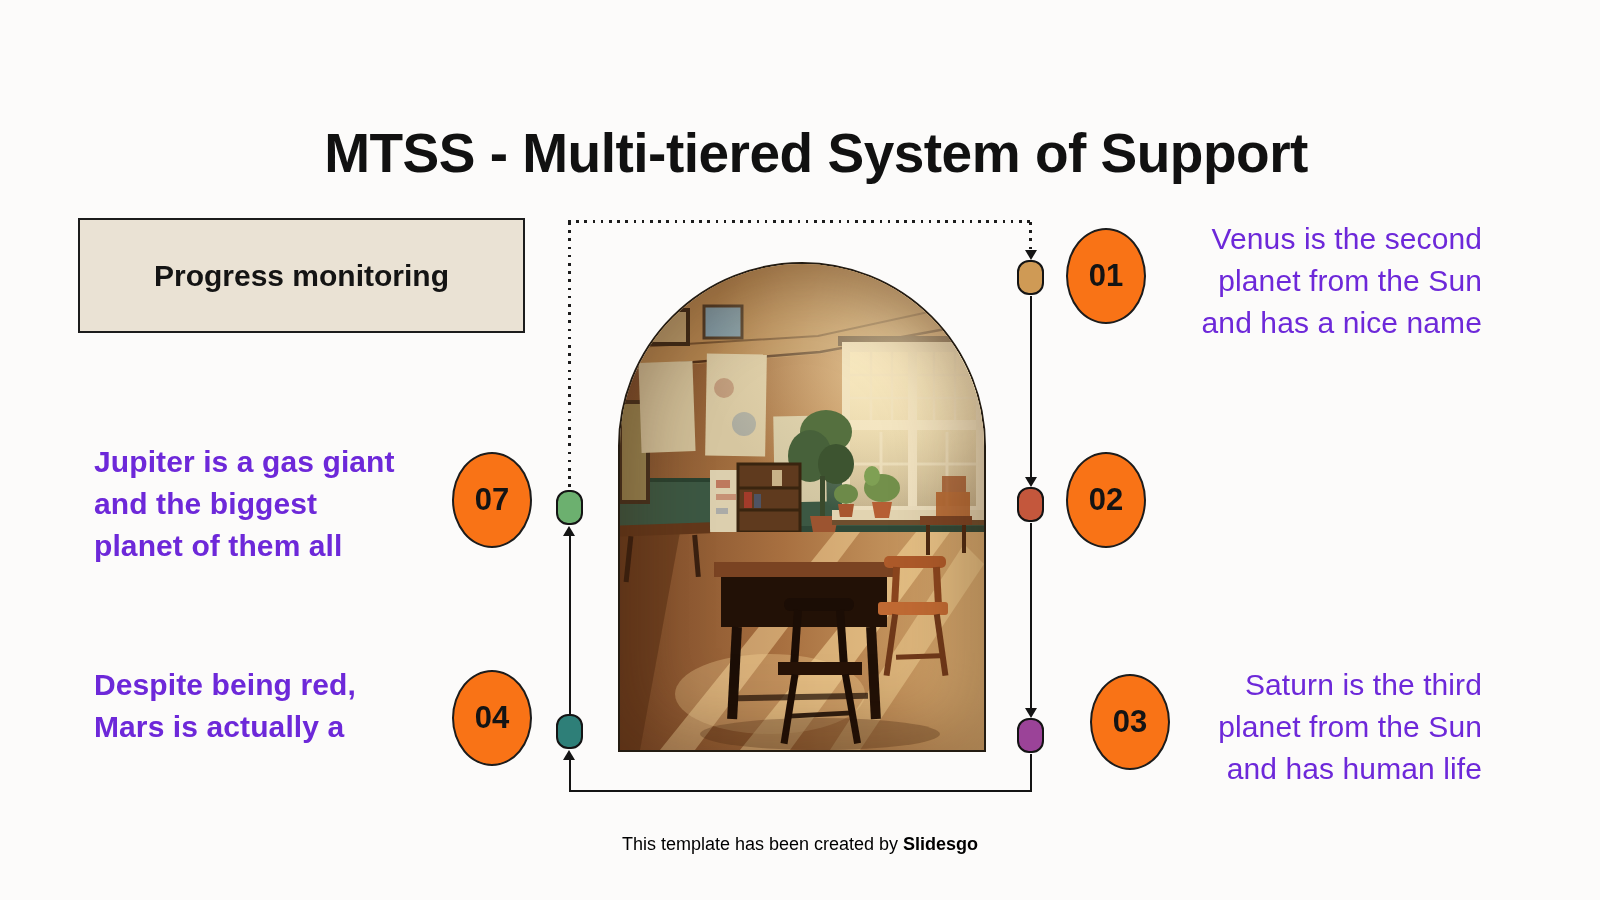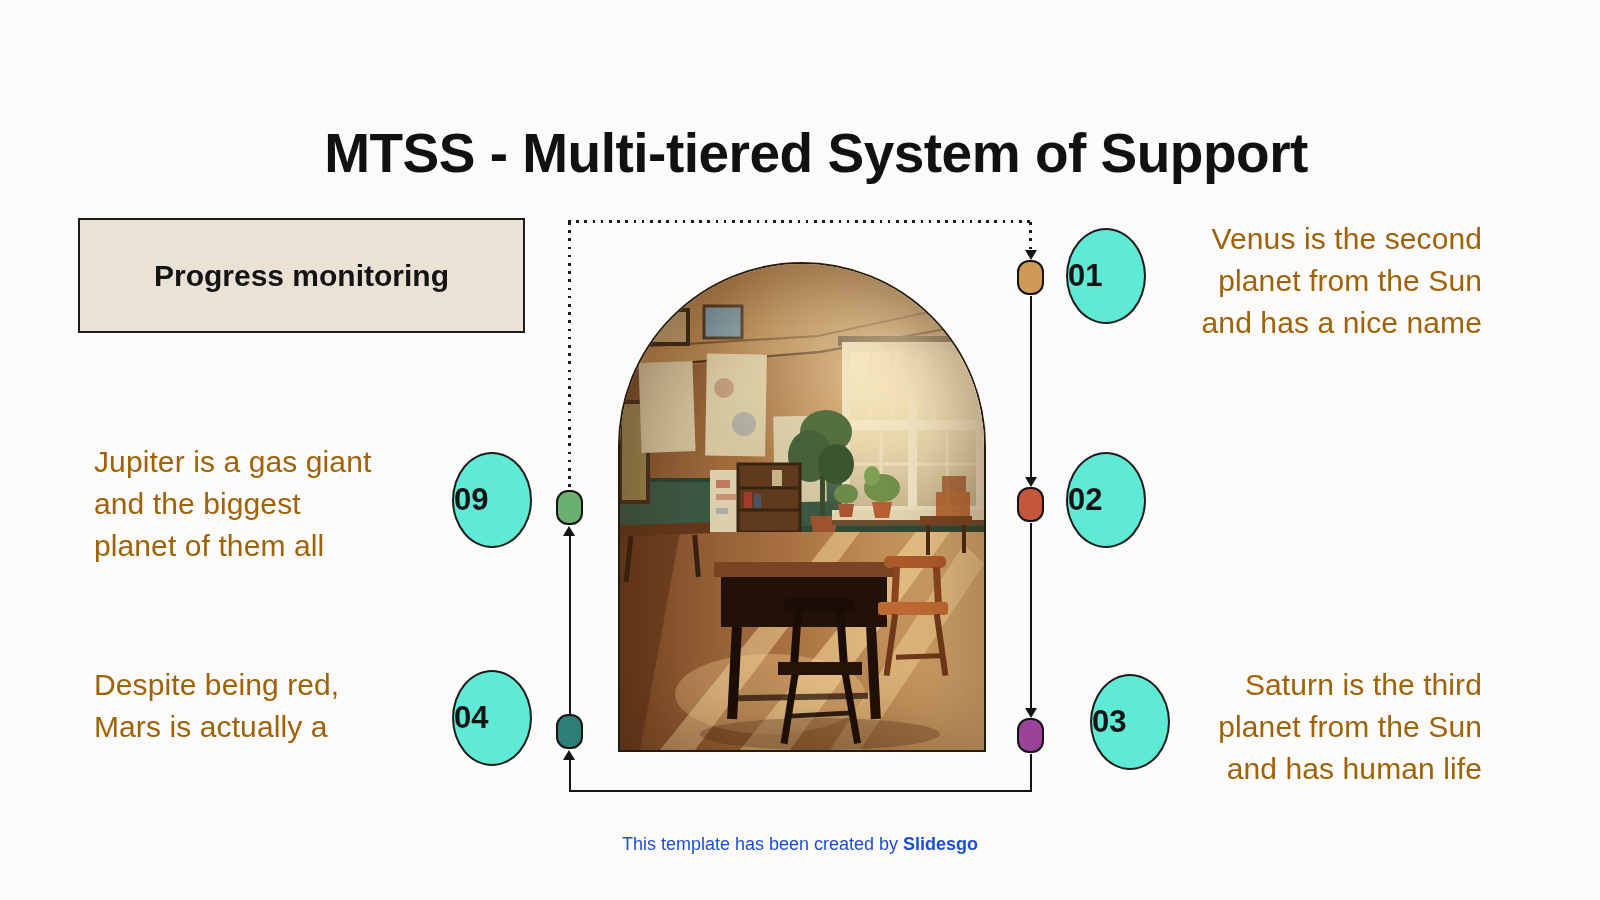--- a/index.html
+++ b/index.html
@@ -7,29 +7,29 @@
   .slide{position:relative;width:1600px;height:900px;background:#fcfbfa;overflow:hidden;}
 
   .title{position:absolute;top:84px;left:0;width:100%;text-align:center;
          font-size:55px;font-weight:800;letter-spacing:-0.5px;color:#111;padding-left:16px;}
 
   .highlight-box{position:absolute;left:78px;top:218px;width:447px;height:115px;
       background:#eae2d4;border:2.5px solid #1c1c1c;box-sizing:border-box;
       display:flex;flex-direction:column;align-items:center;justify-content:center;
       font-size:30px;font-weight:700;line-height:42px;color:#141414;text-align:center;}
 
-  .step-text{position:absolute;font-size:30px;line-height:42px;color:#a16207;letter-spacing:.1px;}
+  .step-text{position:absolute;font-size:30px;line-height:42px;color:#6d28d9;letter-spacing:.1px;}
   .t-right{text-align:right;width:334px;left:1148px;}
-  .t-left{text-align:left;width:345px;left:94px;}
+  .t-left{text-align:left;width:345px;left:94px;font-weight:bold;}
   #t01{top:218px;} #t02{top:441px;} #t03{top:664px;}
   #t04{top:664px;} #t05{top:441px;}
 
-  .step-badge{position:absolute;width:80px;height:96px;background:#5eead4;
+  .step-badge{position:absolute;width:80px;height:96px;background:#f97316;
       border:2.5px solid #1c1c1c;border-radius:40px / 48px;box-sizing:border-box;
-      display:flex;align-items:center;justify-content:flex-start;
+      display:flex;align-items:center;justify-content:center;
       font-size:31px;font-weight:700;color:#141414;}
   #b01{left:1066px;top:228px;} #b02{left:1066px;top:452px;} #b03{left:1090px;top:674px;}
   #b04{left:452px;top:670px;}  #b05{left:452px;top:452px;}
 
   .step-dot{position:absolute;width:27px;height:35px;border:2.5px solid #141414;
       border-radius:12px;box-sizing:border-box;}
   #d01{left:1017px;top:260px;} #d02{left:1017px;top:487px;} #d03{left:1017px;top:718px;}
   #d04{left:556px;top:714px;}  #d05{left:556px;top:490px;}
 
   .ln{position:absolute;background:#141414;}
@@ -55,21 +55,21 @@
   #arr-04{left:563px;top:750px;}  #arr-05{left:563px;top:526px;}
 
   .arch{position:absolute;left:618px;top:262px;width:364px;height:486px;
       border:2px solid #241c12;border-radius:184px 184px 0 0;overflow:hidden;
       box-sizing:content-box;box-shadow:inset 0 0 0 1px rgba(40,20,5,.2);}
   .arch svg{display:block;width:100%;height:100%;}
   .arch-vignette{position:absolute;inset:0;border-radius:184px 184px 0 0;
       box-shadow:inset 0 0 70px 18px rgba(62,30,8,.35);pointer-events:none;}
 
   .footer{position:absolute;left:0;top:834px;width:100%;text-align:center;
-      font-size:18px;color:#1d4ed8;}
+      font-size:18px;color:#000000;}
   .footer b{font-weight:700;}
 </style>
 </head>
 <body>
 
 <div class="slide">
 
   <h1 class="title">MTSS - Multi-tiered System of Support</h1>
 
   <div class="highlight-box">
@@ -103,21 +103,21 @@
   <div class="step-badge" id="b02">
       <span>02</span>
     </div>
   <div class="step-badge" id="b03">
       <span>03</span>
     </div>
   <div class="step-badge" id="b04">
       <span>04</span>
     </div>
   <div class="step-badge" id="b05">
-      <span>09</span>
+      <span>07</span>
     </div>
 
   <div class="step-text t-right" id="t01">
     <div>Venus is the second</div>
     <div>planet from the Sun</div>
     <div>and has a nice name</div>
   </div>
   <div class="step-text t-right" id="t03">
     <div>Saturn is the third</div>
     <div>planet from the Sun</div>

